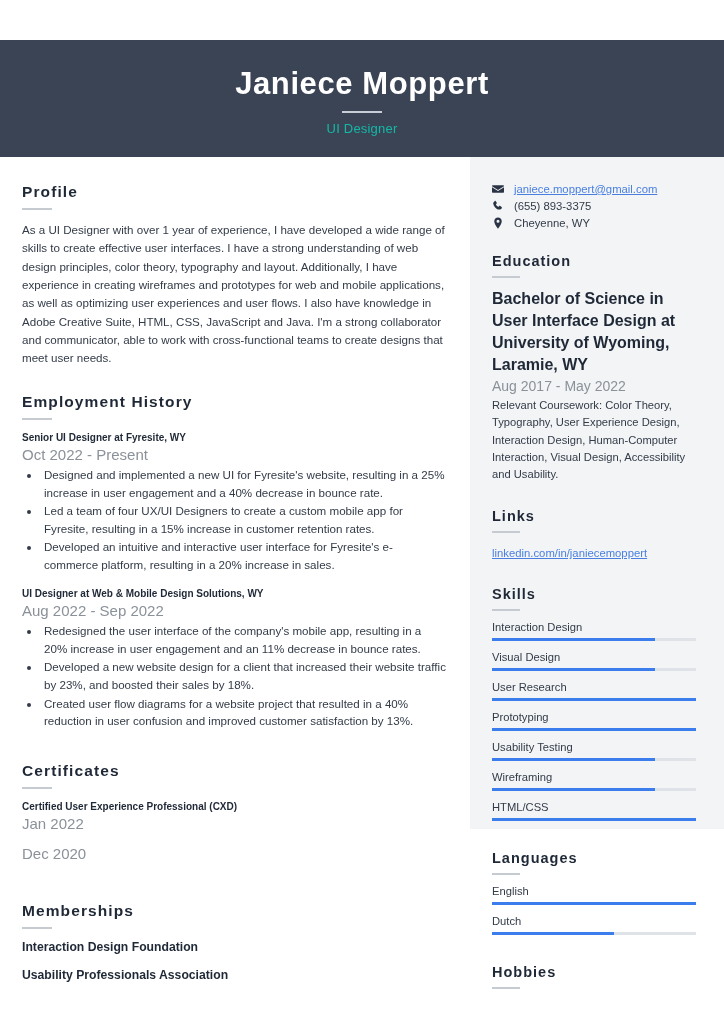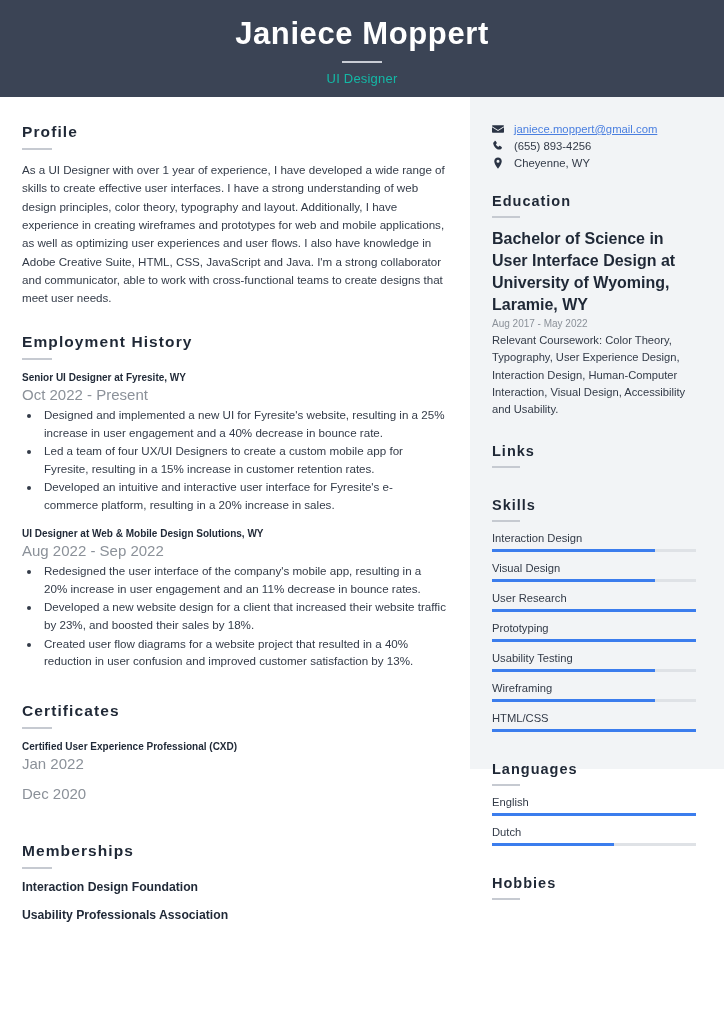--- a/index.html
+++ b/index.html
@@ -9,27 +9,28 @@
     height: 1023px;
     background: #ffffff;
     font-family: "Liberation Sans", sans-serif;
     overflow: hidden;
   }
 
   .page { position: relative; width: 724px; height: 1023px; background: #ffffff; }
 
   
   .header {
-    height: 97px;
+    height: 117px;
     background: #3b4455;
     display: flex;
     flex-direction: column;
     align-items: center;
     justify-content: center;
     padding-top: 6px;
+    margin-top: 40px;
   }
   .header-name {
     color: #ffffff;
     font-size: 31px;
     font-weight: bold;
     letter-spacing: 0.6px;
     line-height: 1.1;
   }
   .header-rule {
     width: 40px;
@@ -138,21 +139,21 @@
     height: 2px;
     background: #c6cad1;
     margin: 7px 0 10px 0;
   }
   .edu-title {
     color: #1f2836;
     font-size: 16px;
     font-weight: bold;
     line-height: 1.38;
   }
-  .edu-date { color: #8b9199; font-size: 10px; margin: 2px 0 3px 0; }
+  .edu-date { color: #8b9199; font-size: 14px; margin: 2px 0 3px 0; }
   .edu-desc { color: #333b48; font-size: 11.2px; line-height: 1.53; }
 
   .link-line { margin-bottom: 4px; }
 
   .skill { margin-bottom: 10px; }
   .skill-label {
     color: #333b48;
     font-size: 11.2px;
     margin-bottom: 5px;
   }
@@ -263,21 +264,21 @@
           </span>
           <a class="contact-link" href="#">janiece.moppert@gmail.com</a>
         </div>
 
         <div class="contact-row">
           <span class="contact-icon">
             <svg width="12" height="12" viewBox="0 0 16 16" fill="currentColor">
               <path d="M3.2 1.2a1.2 1.2 0 0 1 1.7.2l1.3 1.8c.3.4.3 1 0 1.4l-.9.9c-.2.2-.2.4-.1.6.6 1.3 1.6 2.3 2.9 2.9.2.1.4 0 .6-.1l.9-.9c.4-.3 1-.3 1.4 0l1.8 1.3c.5.4.6 1.1.2 1.7l-.8 1c-.4.5-1 .7-1.6.6C7.1 13.7 2.3 8.9 1.6 4.5c-.1-.6.1-1.2.6-1.6l1-.7z"></path>
             </svg>
           </span>
-          <span>(655) 893-4256</span>
+          <span>(655) 893-3375</span>
         </div>
 
         <div class="contact-row">
           <span class="contact-icon">
             <svg width="12" height="12" viewBox="0 0 16 16" fill="currentColor">
               <path d="M8 0.5C5.2 0.5 3 2.7 3 5.5c0 3.6 4.4 9.3 4.6 9.5.2.3.6.3.8 0C8.6 14.8 13 9.1 13 5.5 13 2.7 10.8 0.5 8 0.5zm0 7a2 2 0 1 1 0-4 2 2 0 0 1 0 4z"></path>
             </svg>
           </span>
           <span>Cheyenne, WY</span>
         </div>
@@ -289,20 +290,23 @@
         <div class="edu-title">Bachelor of Science in User Interface Design at University of Wyoming, Laramie, WY</div>
         <div class="edu-date">Aug 2017 - May 2022</div>
         <div class="edu-desc">Relevant Coursework: Color Theory, Typography, User Experience Design, Interaction Design, Human-Computer Interaction, Visual Design, Accessibility and Usability.</div>
       </div>
 
       <div class="sec-gap"></div>
 
       <div class="section">
         <div class="side-title">Links</div>
         <div class="side-rule"></div>
+        <div class="link-line">
+          <a class="contact-link" href="#">linkedin.com/in/janiecemoppert</a>
+        </div>
       </div>
 
       <div class="sec-gap"></div>
 
       <div class="section">
         <div class="side-title">Skills</div>
         <div class="side-rule"></div>
         <div id="skills-container">
             <div class="skill">
               <div class="skill-label">Interaction Design</div>

